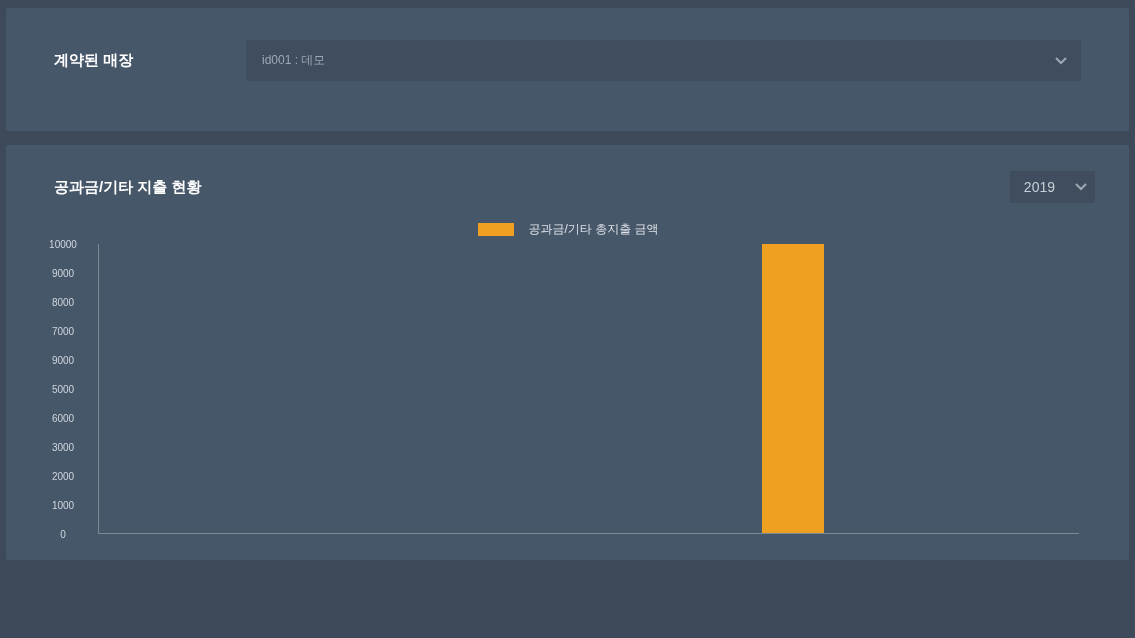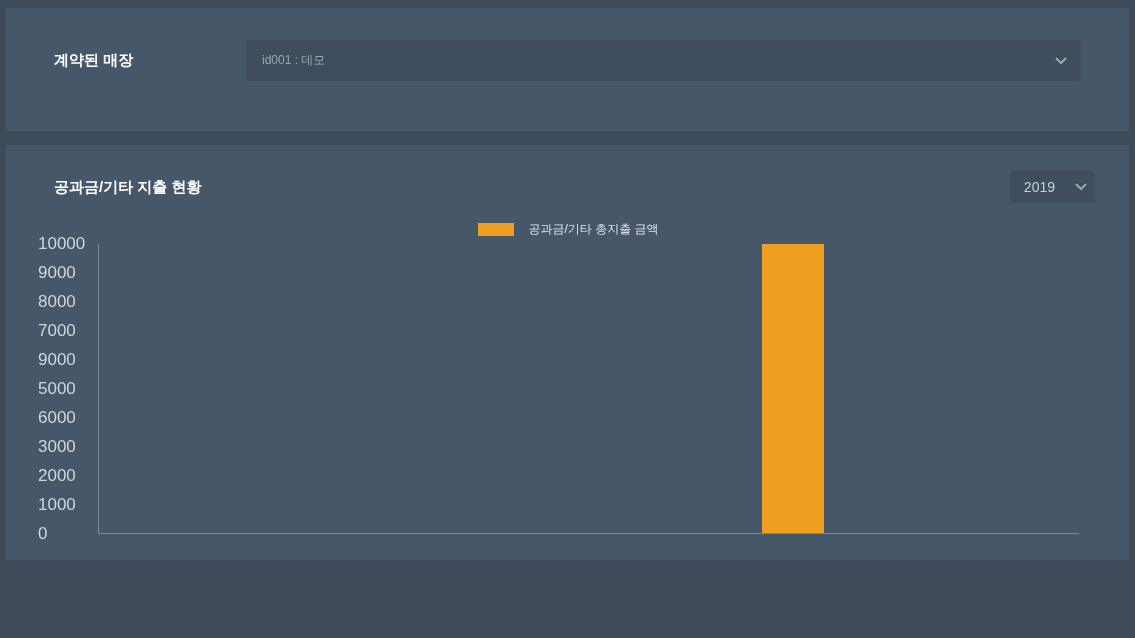--- a/index.html
+++ b/index.html
@@ -103,23 +103,23 @@
     position: absolute;
     left: 0;
     top: 0;
     width: 56px;
     height: 290px;
   }
   .y-tick {
     position: absolute;
     right: 6px;
     transform: translateY(50%);
-    font-size: 17px;
+    font-size: 10px;
     color: #cfd6dd;
-    text-align: left;
+    text-align: center;
     width: 50px;
   }
   .bars {
     position: absolute;
     left: 0;
     right: 0;
     bottom: 0;
     top: 0;
     display: flex;
   }

